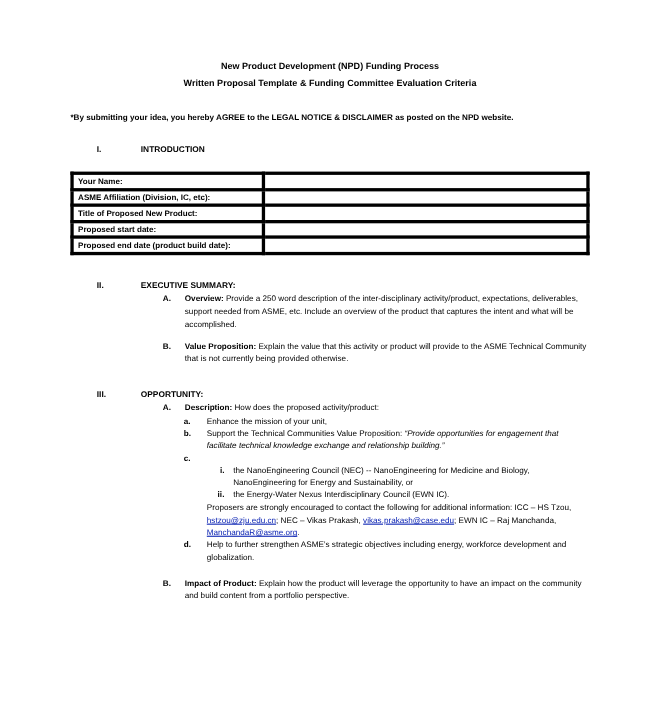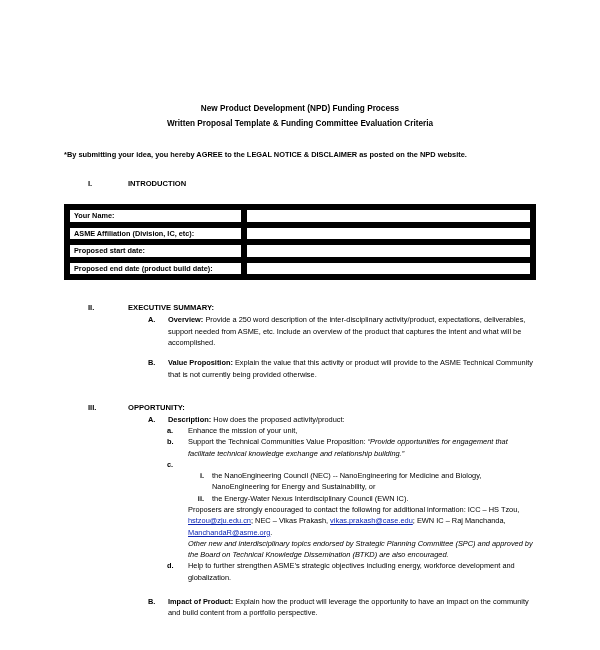--- a/index.html
+++ b/index.html
@@ -14,21 +14,20 @@
     color: #000000;
     overflow: hidden;
   }
   .page {
     position: relative;
     width: 600px;
     height: 499px;
     background: #ffffff;
     box-sizing: border-box;
     padding: 0;
-    margin-top: 48px;
   }
   .doc {
     position: absolute;
     left: 64px;
     top: 54px;
     width: 472px;
   }
 
   
   .title-block {
@@ -139,21 +138,21 @@
   }
 
   
   .form-table {
     margin-top: 14px;
     border-collapse: collapse;
     width: 472px;
     table-layout: fixed;
   }
   .form-table td {
-    border: 6px solid #000000;
+    border: 3px solid #000000;
     height: 11.6px;
     padding: 0 0 0 4px;
     font-size: 7.3px;
     font-weight: bold;
     line-height: 11.6px;
     vertical-align: middle;
   }
   .form-table td.val {
     padding: 0;
   }
@@ -189,20 +188,24 @@
         <tbody>
           <tr>
             <td class="col-label">Your Name:</td>
             <td class="val"></td>
           </tr>
           <tr>
             <td class="col-label">ASME Affiliation (Division, IC, etc):</td>
             <td class="val"></td>
           </tr>
           <tr>
+            <td class="col-label">Title of Proposed New Product:</td>
+            <td class="val"></td>
+          </tr>
+          <tr>
             <td class="col-label">Proposed start date:</td>
             <td class="val"></td>
           </tr>
           <tr>
             <td class="col-label">Proposed end date (product build date):</td>
             <td class="val"></td>
           </tr>
         </tbody>
       </table>
     </div>
@@ -255,21 +258,20 @@
       <div class="item-c">
         <span class="mk">i.</span><span>the NanoEngineering Council (NEC)  -- NanoEngineering for Medicine and Biology, NanoEngineering for Energy and Sustainability, or</span>
       </div>
 
       <div class="item-c">
         <span class="mk">ii.</span><span>the Energy-Water Nexus Interdisciplinary Council (EWN IC).</span>
       </div>
 
       <div class="para-c"><span>Proposers are strongly encouraged to contact the following for additional information: ICC – HS Tzou, </span><a class="link" href="#">hstzou@zju.edu.cn</a><span>; NEC – Vikas Prakash, </span><a class="link" href="#">vikas.prakash@case.edu</a><span>; EWN IC – Raj Manchanda, </span><a class="link" href="#">ManchandaR@asme.org</a><span>.</span></div>
 
-      <div class="para-c"><i>Other new and interdisciplinary topics endorsed by Strategic Planning Committee (SPC) and approved by the Board on Technical Knowledge Dissemination (BTKD) are also encouraged.</i></div>
 
       <div class="item-b">
         <span class="mk">d.</span><span>Help to further strengthen ASME’s strategic objectives including energy, workforce development and globalization.</span>
       </div>
 
       <div class="gap-md"></div>
 
       <div class="item-a">
         <span class="mk">B.</span><b>Impact of Product:</b><span>  Explain how the product will leverage the opportunity to have an impact on the community and build content from a portfolio perspective.</span>
       </div>

